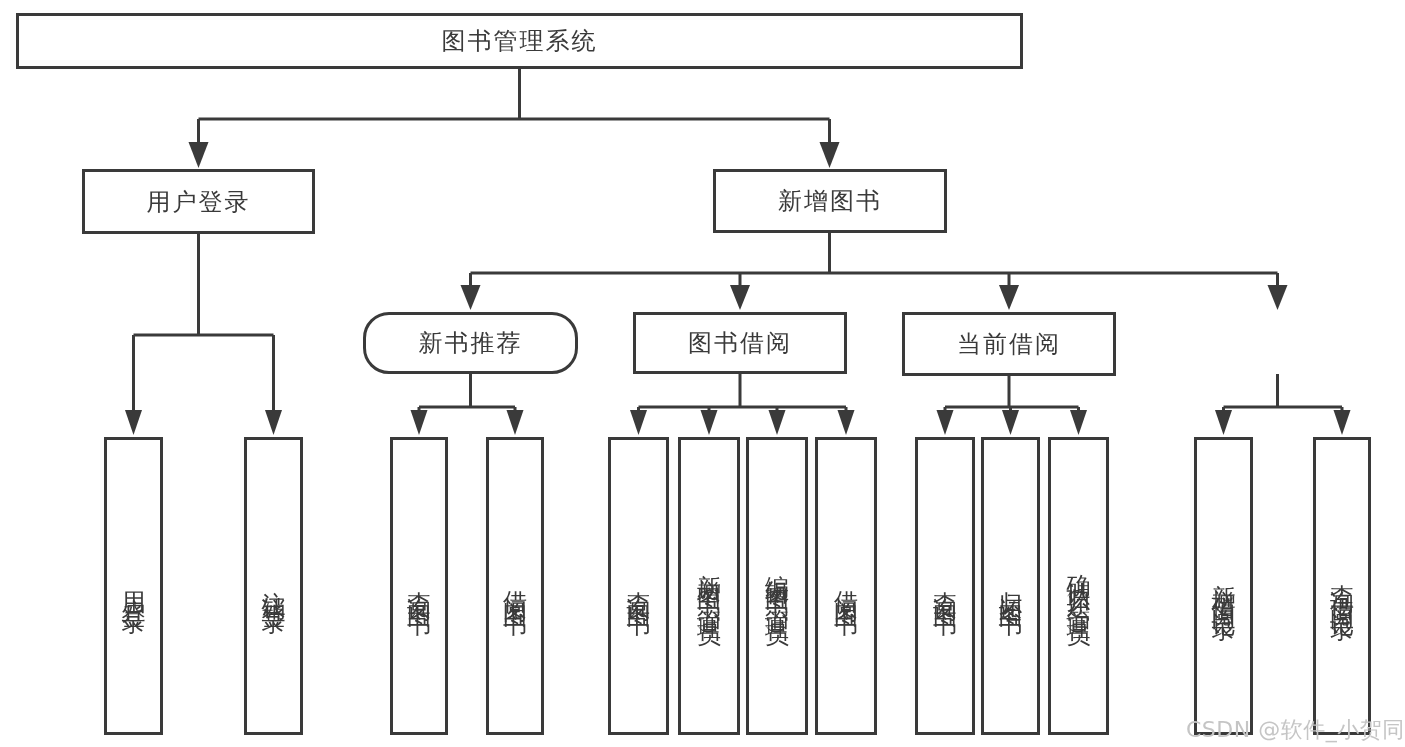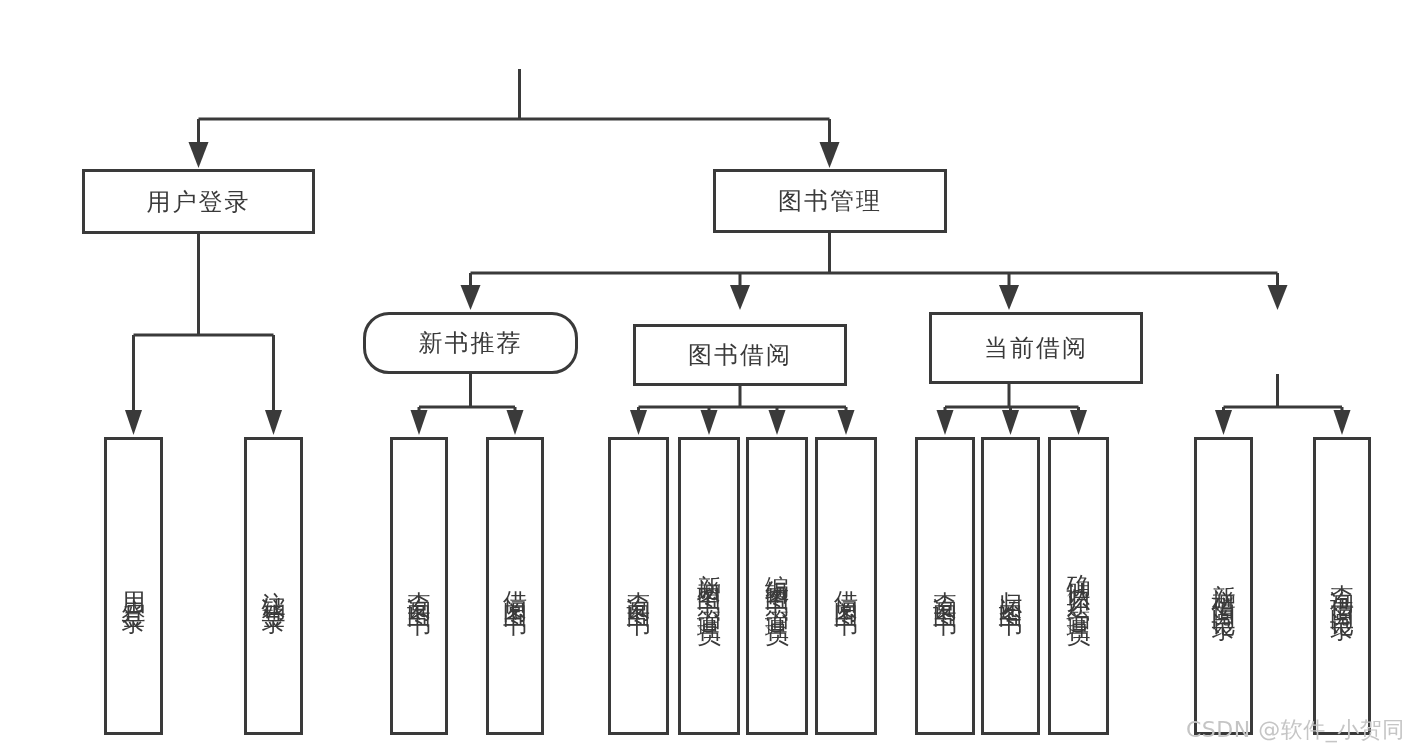--- a/index.html
+++ b/index.html
@@ -101,35 +101,38 @@
       <polygon points="768.5,410 785.5,410 777,435"></polygon>
       <polygon points="837.5,410 854.5,410 846,435"></polygon>
       <polygon points="936.5,410 953.5,410 945,435"></polygon>
       <polygon points="1002,410 1019,410 1010.5,435"></polygon>
       <polygon points="1070,410 1087,410 1078.5,435"></polygon>
       <polygon points="1215,410 1232,410 1223.5,435"></polygon>
       <polygon points="1333.5,410 1350.5,410 1342,435"></polygon>
     </g>
   </svg>
 
+  <div class="node hbox" style="left:16px; top:13px; width:1007px; height:56px;">
+    <span>图书管理系统</span>
+  </div>
 
   <div class="node hbox" style="left:82px; top:169px; width:233px; height:65px;">
     <span>用户登录</span>
   </div>
   <div class="node hbox" style="left:713px; top:169px; width:234px; height:64px;">
-    <span>图书管理</span>
+    <span>新增图书</span>
   </div>
 
   <div class="node hbox" style="left:363px; top:312px; width:215px; height:62px;border-radius:26px;">
     <span>新书推荐</span>
   </div>
-  <div class="node hbox" style="left:633px; top:312px; width:214px; height:62px;margin-top:12px;">
+  <div class="node hbox" style="left:633px; top:312px; width:214px; height:62px;">
     <span>图书借阅</span>
   </div>
-  <div class="node hbox" style="left:929px; top:312px; width:214px; height:72px;">
+  <div class="node hbox" style="left:902px; top:312px; width:214px; height:64px;">
     <span>当前借阅</span>
   </div>
 
   <div class="node vbox" style="left:104px; width:59px;">
     <span>用户登录</span>
   </div>
   <div class="node vbox" style="left:244px; width:59px;">
     <span>注销登录</span>
   </div>
 

